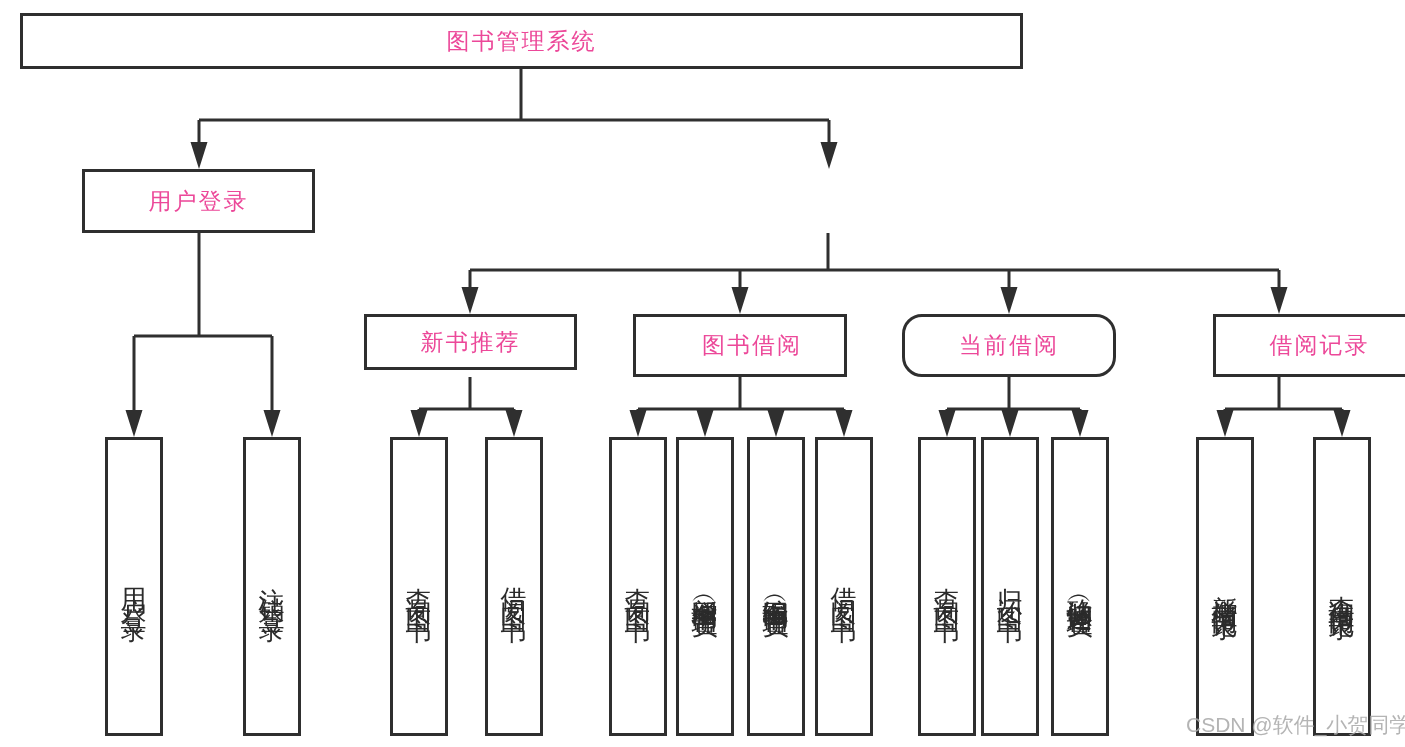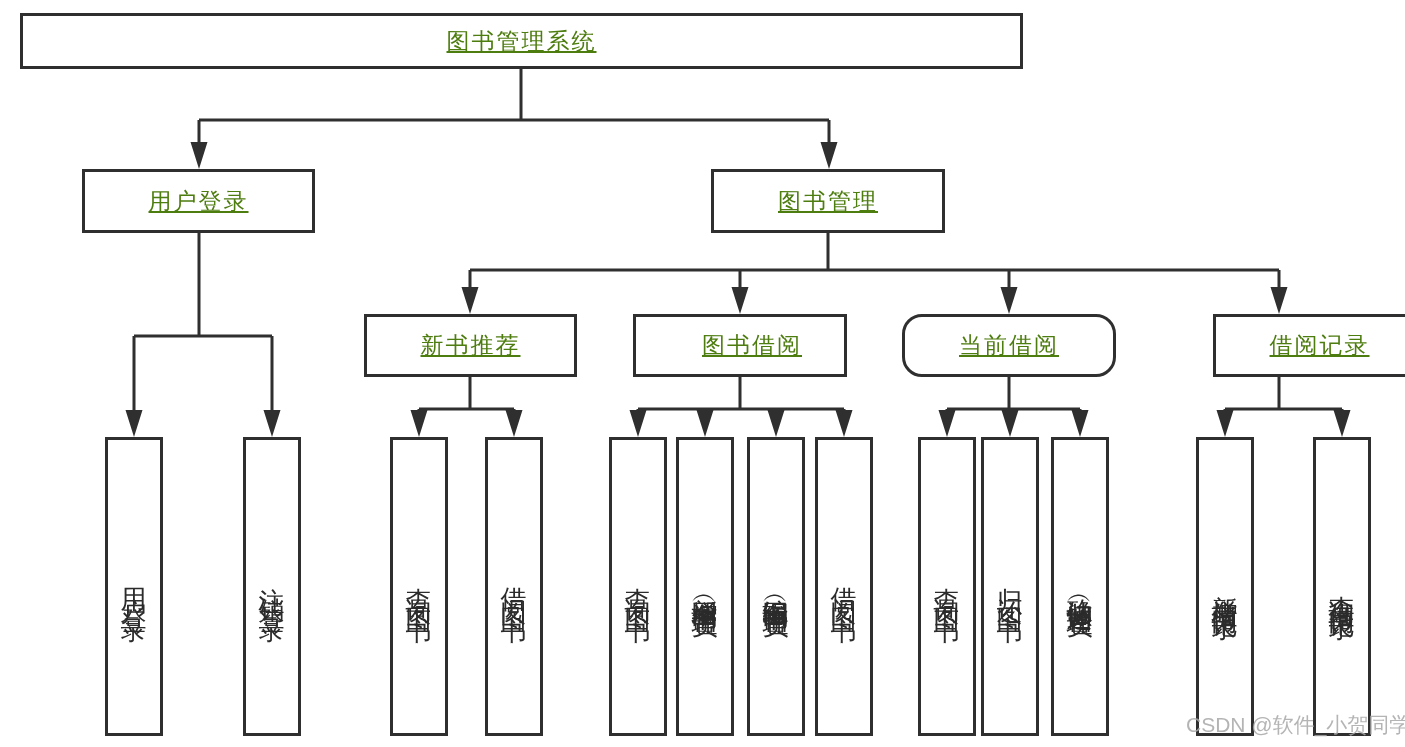--- a/index.html
+++ b/index.html
@@ -38,22 +38,21 @@
     display: flex;
     align-items: center;
     justify-content: center;
     z-index: 2;
     color: #2b2b2b;
   }
   .h-label {
     font-size: 23px;
     letter-spacing: 2px;
     white-space: nowrap;
-    color: #4d7c0f;
-    text-decoration: underline;
+    color: #ec4899;
   }
   .leaf .v-label {
     writing-mode: vertical-rl;
     text-orientation: mixed;
     line-height: 1;
     font-size: 26px;
     color: #2b2b2b;
     white-space: nowrap;
   }
   .leaf .sp4 { letter-spacing: 10px; }
@@ -132,25 +131,22 @@
       M1333.5 410 h17 l-8.5 27 z"></path>
   </svg>
 
   <div class="node" style="left:20px; top:13px; width:1003px; height:56px;">
     <span class="h-label">图书管理系统</span>
   </div>
 
   <div class="node" style="left:82px; top:169px; width:233px; height:64px;">
     <span class="h-label">用户登录</span>
   </div>
-  <div class="node" style="left:711px; top:169px; width:234px; height:64px;">
-    <span class="h-label">图书管理</span>
-  </div>
-
-  <div class="node" style="left:364px; top:314px; width:213px; height:63px;">
+
+  <div class="node" style="left:364px; top:314px; width:213px; height:56px;">
     <span class="h-label">新书推荐</span>
   </div>
   <div class="node" style="left:633px; top:314px; width:214px; height:63px;padding-left:24px;">
     <span class="h-label">图书借阅</span>
   </div>
   <div class="node" style="left:902px; top:314px; width:214px; height:63px;border-radius:20px;">
     <span class="h-label">当前借阅</span>
   </div>
   <div class="node" style="left:1173px; top:314px; width:213px; height:63px;margin-left:40px;">
     <span class="h-label">借阅记录</span>

